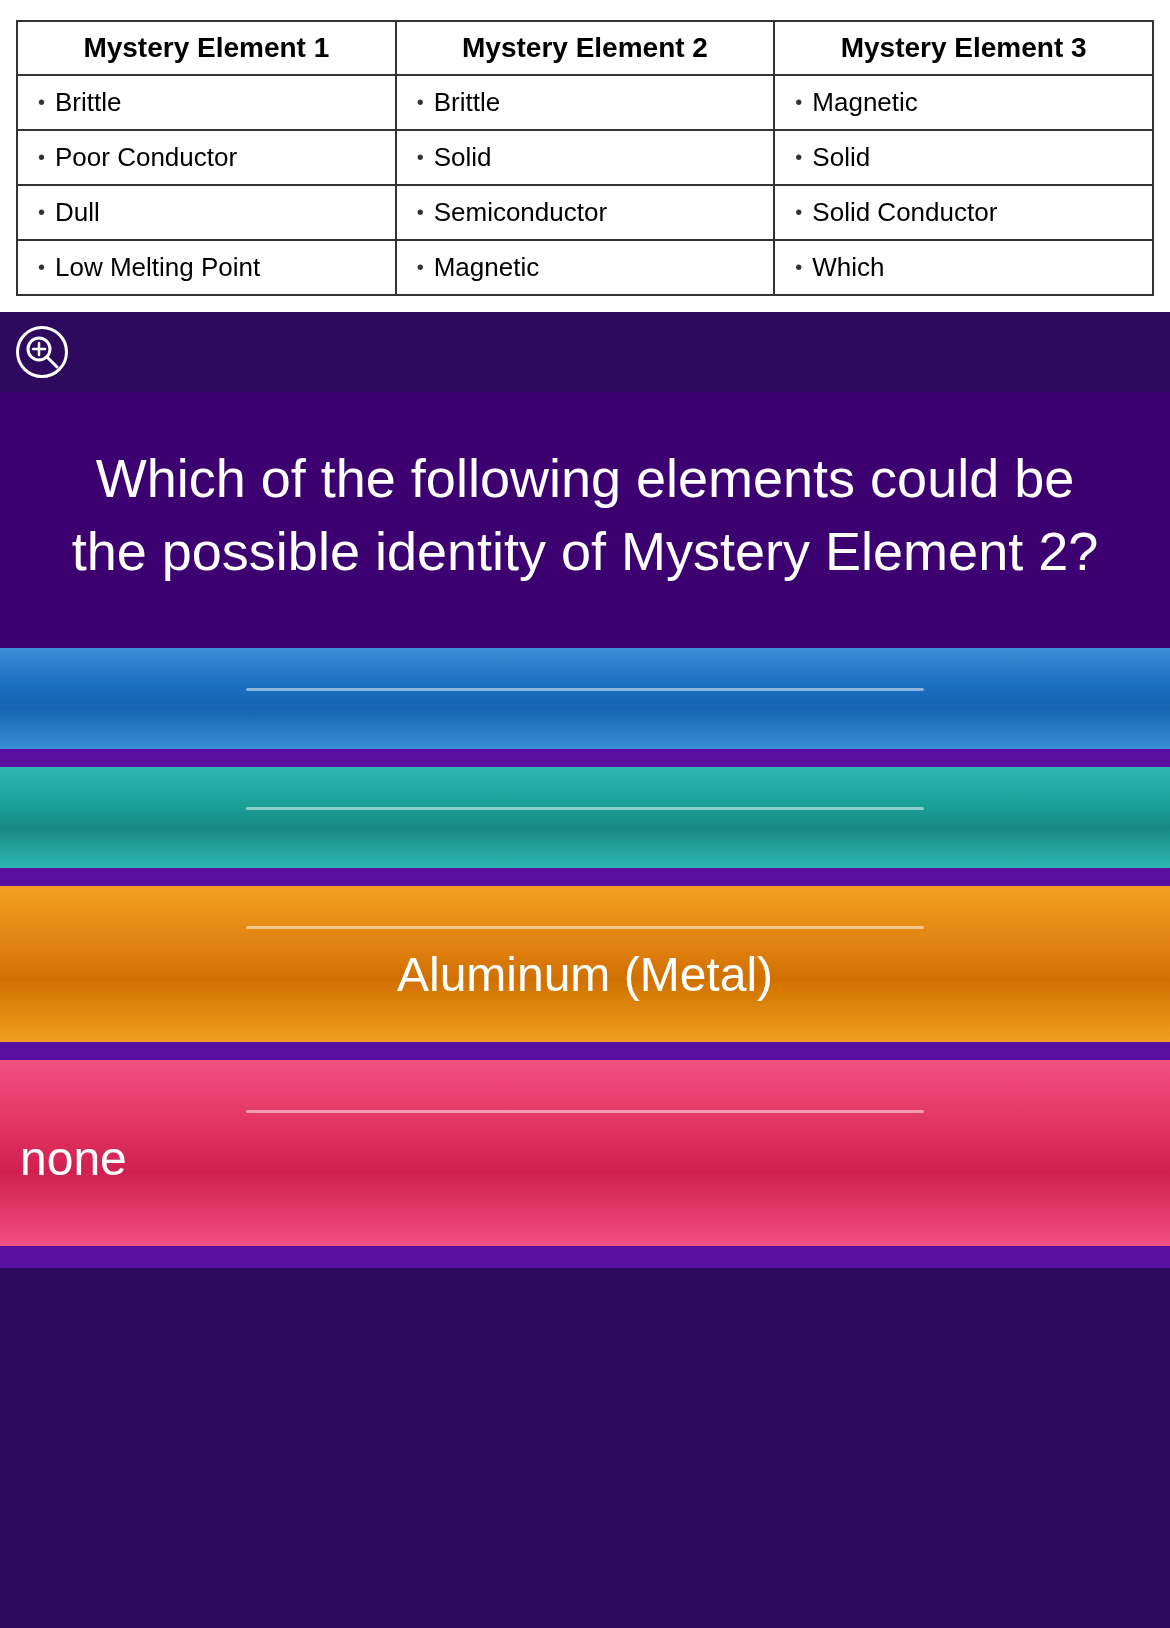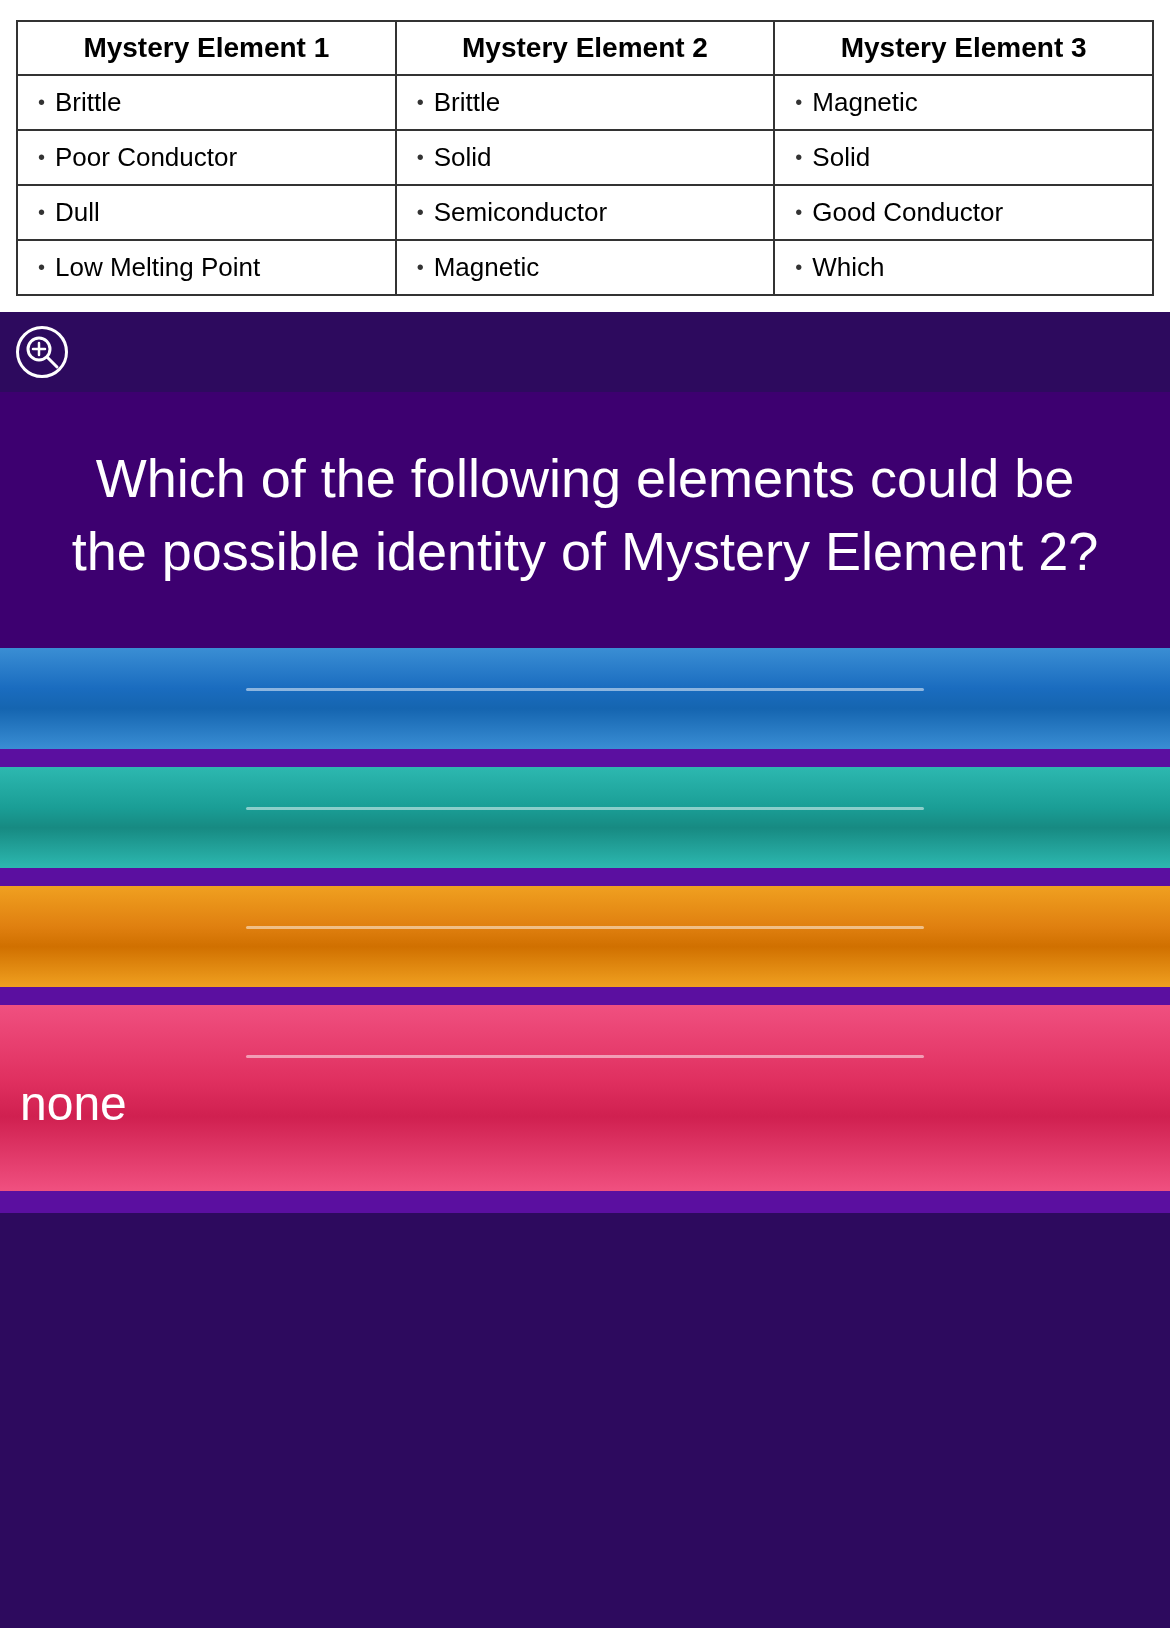--- a/index.html
+++ b/index.html
@@ -220,21 +220,21 @@
         </td>
         <td>
           <div class="bullet-item">
             <span class="bullet-dot">•</span>
             <span>Semiconductor</span>
           </div>
         </td>
         <td>
           <div class="bullet-item">
             <span class="bullet-dot">•</span>
-            <span>Good Conductor</span>
+            <span>Solid Conductor</span>
           </div>
         </td>
       </tr>
       <tr>
         <td>
           <div class="bullet-item">
             <span class="bullet-dot">•</span>
             <span>Low Melting Point</span>
           </div>
         </td>
@@ -279,20 +279,21 @@
   <div class="purple-divider"></div>
 
   <div class="answer-option answer-teal">
     <div class="shine-line"></div>
   </div>
 
   <div class="purple-divider"></div>
 
   <div class="answer-option answer-orange">
     <div class="shine-line"></div>
+    <span class="answer-label">Aluminum (Metal)</span>
   </div>
 
   <div class="purple-divider"></div>
 
   <div class="answer-option answer-pink">
     <div class="shine-line"></div>
     <span class="answer-label">none</span>
   </div>
 
   <div class="bottom-purple-bar"></div>

